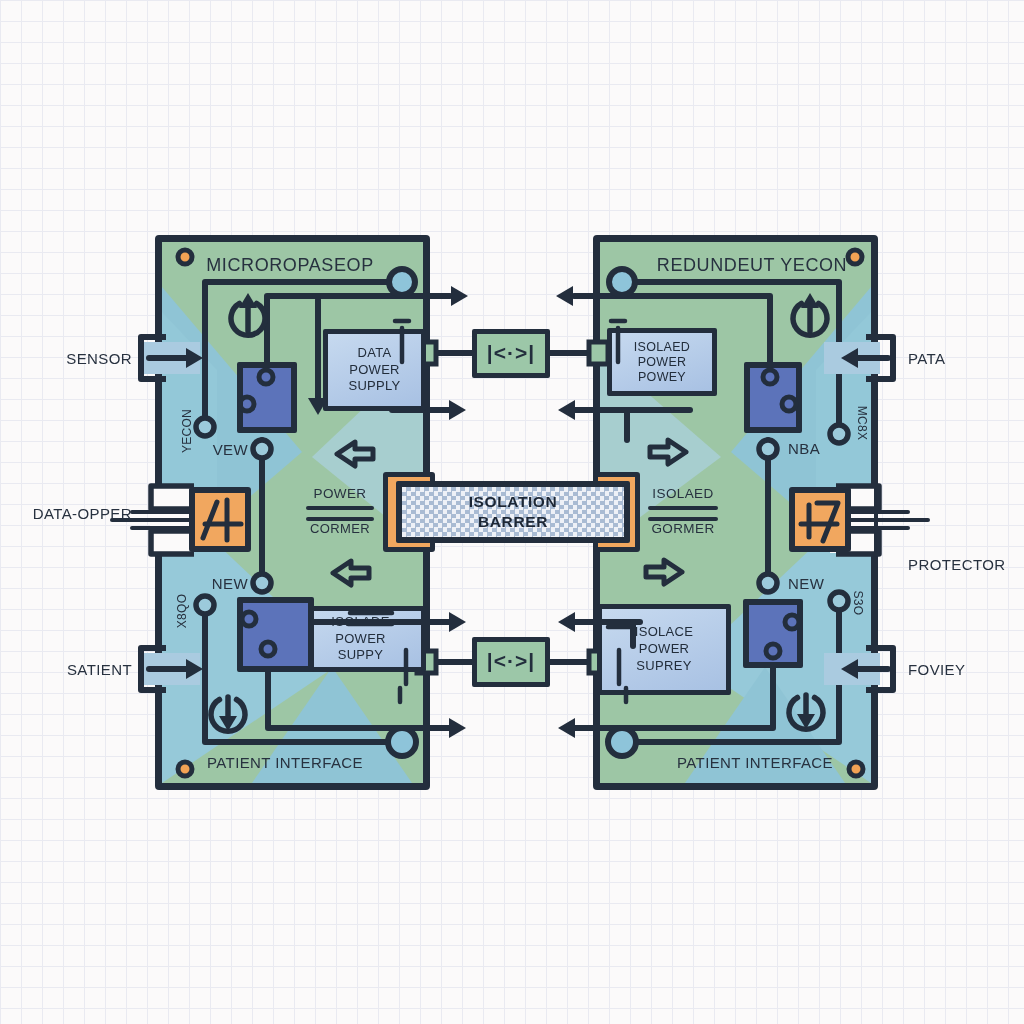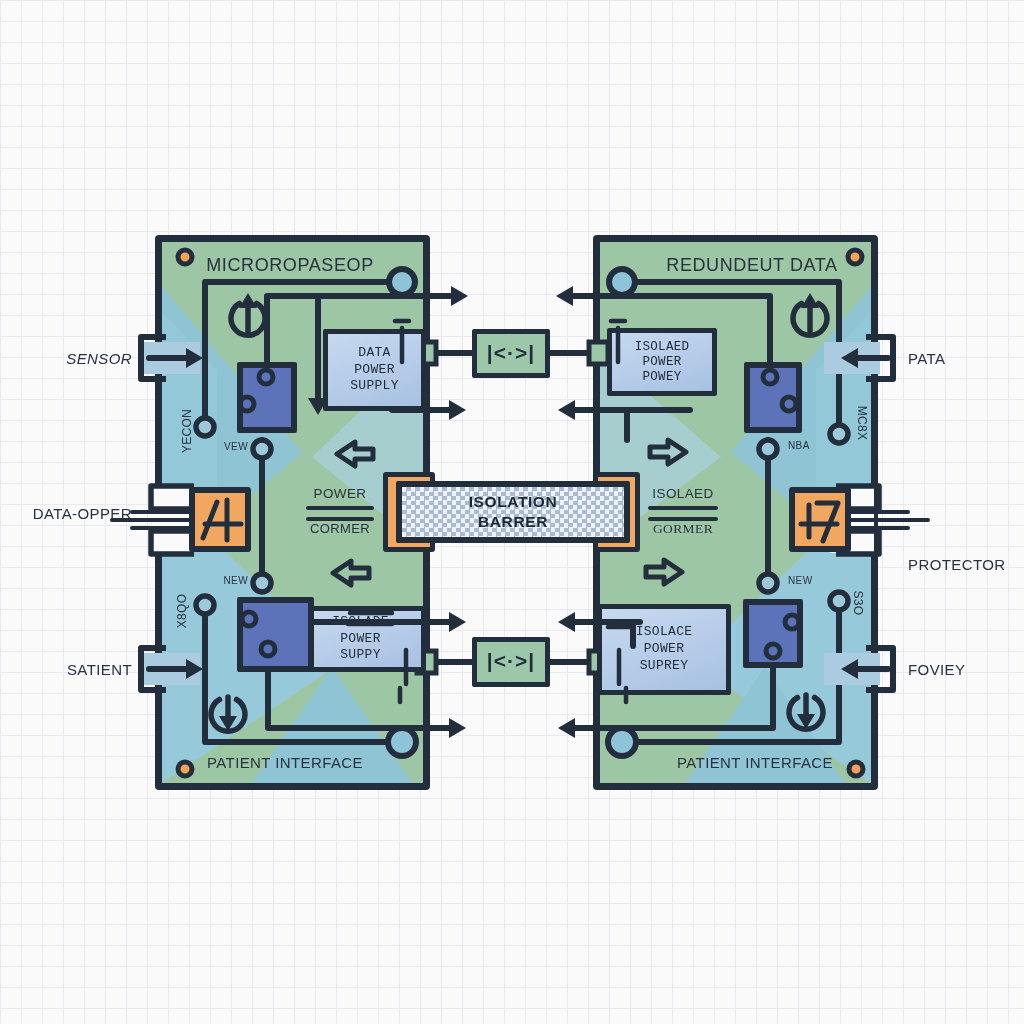--- a/index.html
+++ b/index.html
@@ -22,25 +22,25 @@
   .cap{position:absolute;box-sizing:border-box;border:5px solid #232e3d;border-radius:3px;background:#f1a75f;}
   .barrier{position:absolute;box-sizing:border-box;border:6px solid #232e3d;border-radius:2px;
            background:repeating-conic-gradient(#a9bbd3 0% 25%, #eef1f7 0% 50%);
            background-size:9px 9px;
            display:flex;flex-direction:column;align-items:center;justify-content:center;
            font-size:15.5px;font-weight:700;letter-spacing:.6px;color:#1c2634;line-height:1.3;}
   .cbox{position:absolute;box-sizing:border-box;border:5px solid #232e3d;border-radius:2px;background:#9cc7a8;
         display:flex;align-items:center;justify-content:center;}
   .cbox span{font-size:21px;font-weight:700;letter-spacing:1px;color:#232e3d;transform:translateY(-1px);}
   .boxtxt{display:flex;flex-direction:column;align-items:center;justify-content:center;height:100%;
-          font-size:13px;font-weight:500;letter-spacing:.3px;line-height:1.3;color:#222d3b;text-align:center;font-family:Liberation Mono, monospace;}
+          font-size:13px;font-weight:500;letter-spacing:.3px;line-height:1.3;color:#222d3b;text-align:center;}
   .boxtxt.sm{font-size:12.5px;line-height:1.2;}
   .lbl{position:absolute;font-size:15px;font-weight:500;letter-spacing:.4px;color:#27313f;white-space:nowrap;}
   .ra{text-align:right;} .ctr{text-align:center;}
-  .small{font-size:10px;}
+  .small{font-size:15px;}
   .vlbl{position:absolute;font-size:12px;font-weight:500;letter-spacing:.3px;color:#27313f;
         text-align:center;white-space:nowrap;}
   .rccw{transform:rotate(-90deg);transform-origin:center;}
   .rcw{transform:rotate(90deg);transform-origin:center;}
   .title{font-size:18px;letter-spacing:.6px;}
   svg.layer{position:absolute;left:0;top:0;width:1024px;height:1024px;display:block;pointer-events:none;}
 </style>
 </head>
 <body>
 
@@ -293,35 +293,35 @@
       <path d="M318,300 V398"></path>
     </g>
     <g fill="#232e3d">
       <path d="M466,622 l-17,-10 v20 z"></path>
       <path d="M558,622 l17,-10 v20 z"></path>
       <path d="M318,415 l-10,-17 h20 z"></path>
     </g>
   </svg>
 
   <div class="lbl ctr title" style="left:190px;top:255px;width:200px;">MICROROPASEOP</div>
-  <div class="lbl ctr title" style="left:652px;top:255px;width:200px;">REDUNDEUT DATA</div>
+  <div class="lbl ctr title" style="left:652px;top:255px;width:200px;">REDUNDEUT YECON</div>
   <div class="lbl ctr" style="left:185px;top:754px;width:200px;">PATIENT INTERFACE</div>
   <div class="lbl ctr" style="left:655px;top:754px;width:200px;">PATIENT INTERFACE</div>
 
-  <div class="lbl ra" style="left:28px;top:350px;width:104px;font-style:italic;">SENSOR</div>
+  <div class="lbl ra" style="left:28px;top:350px;width:104px;">SENSOR</div>
   <div class="lbl ra" style="left:18px;top:505px;width:114px;">DATA-OPPER</div>
   <div class="lbl ra" style="left:28px;top:661px;width:104px;">SATIENT</div>
   <div class="lbl" style="left:908px;top:350px;width:110px;">PATA</div>
   <div class="lbl" style="left:908px;top:512px;width:110px;margin-top:44px;">PROTECTOR</div>
   <div class="lbl" style="left:908px;top:661px;width:110px;">FOVIEY</div>
 
   <div class="lbl ctr" style="left:290px;top:486px;width:100px;font-size:13.5px;">POWER</div>
   <div class="lbl ctr" style="left:290px;top:521px;width:100px;font-size:13px;">CORMER</div>
   <div class="lbl ctr" style="left:633px;top:486px;width:100px;font-size:13.5px;">ISOLAED</div>
-  <div class="lbl ctr" style="left:633px;top:521px;width:100px;font-size:13.5px;font-family:Liberation Serif, serif;">GORMER</div>
+  <div class="lbl ctr" style="left:633px;top:521px;width:100px;font-size:13.5px;">GORMER</div>
 
   <div class="lbl ra small" style="left:198px;top:441px;width:50px;">VEW</div>
   <div class="lbl ra small" style="left:198px;top:575px;width:50px;">NEW</div>
   <div class="lbl small" style="left:788px;top:440px;width:60px;">NBA</div>
   <div class="lbl small" style="left:788px;top:575px;width:60px;">NEW</div>
 
   <div class="vlbl rccw" style="left:158px;top:424px;width:58px;">YECON</div>
   <div class="vlbl rccw" style="left:153px;top:604px;width:58px;">X8QO</div>
   <div class="vlbl rcw" style="left:833px;top:416px;width:58px;">MC8X</div>
   <div class="vlbl rcw" style="left:832px;top:596px;width:52px;">S3O</div>

